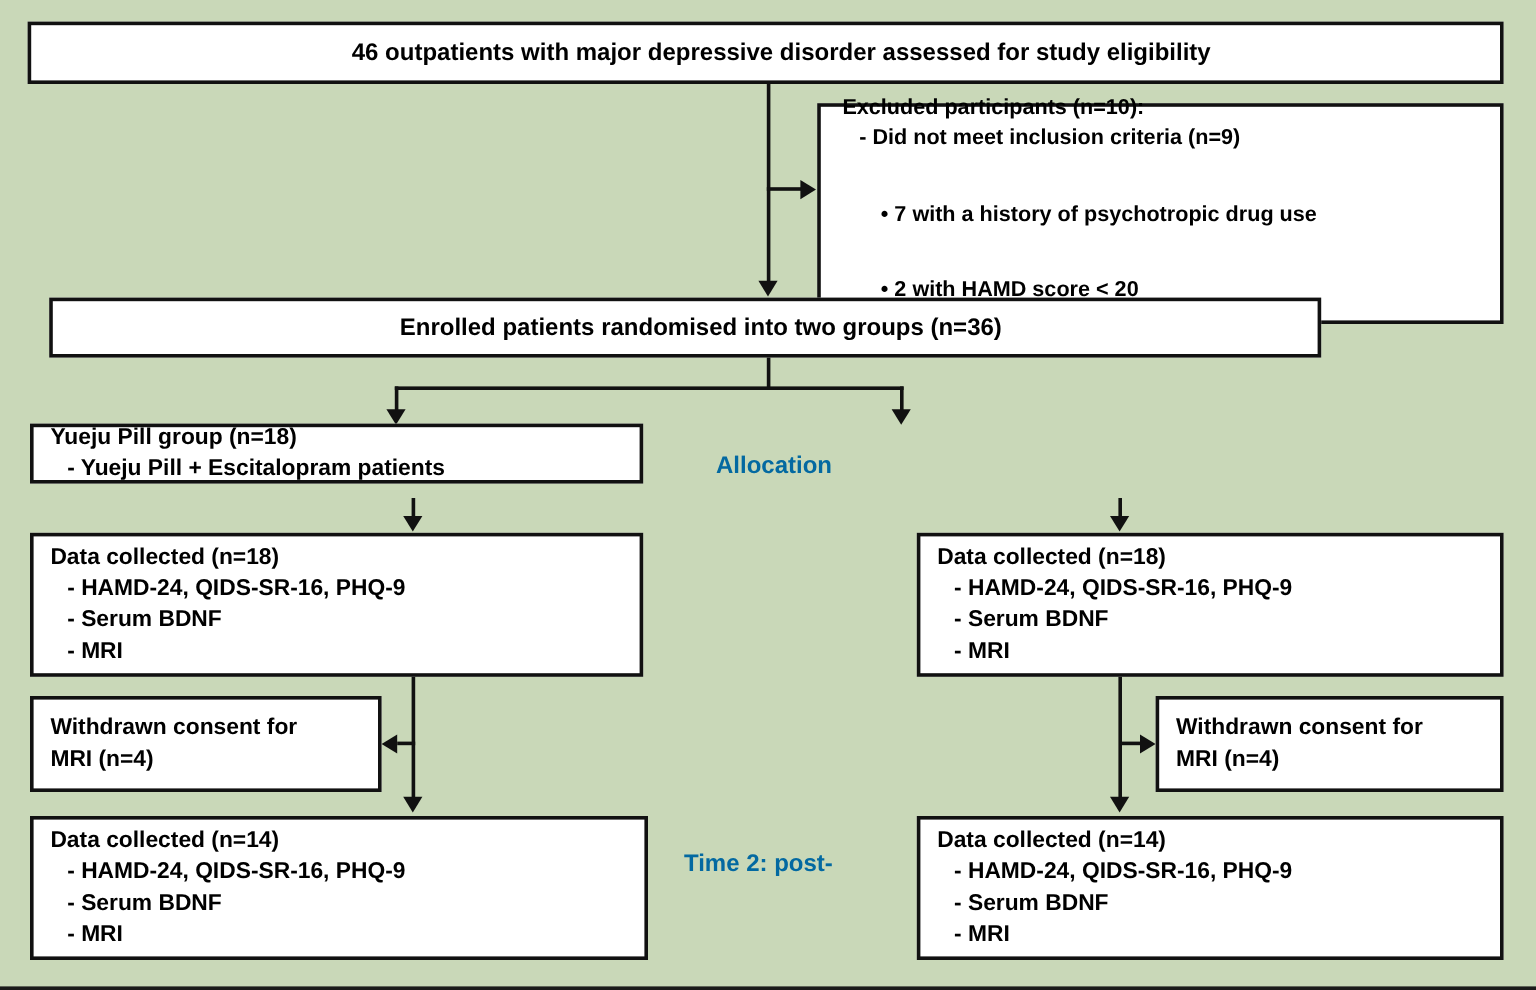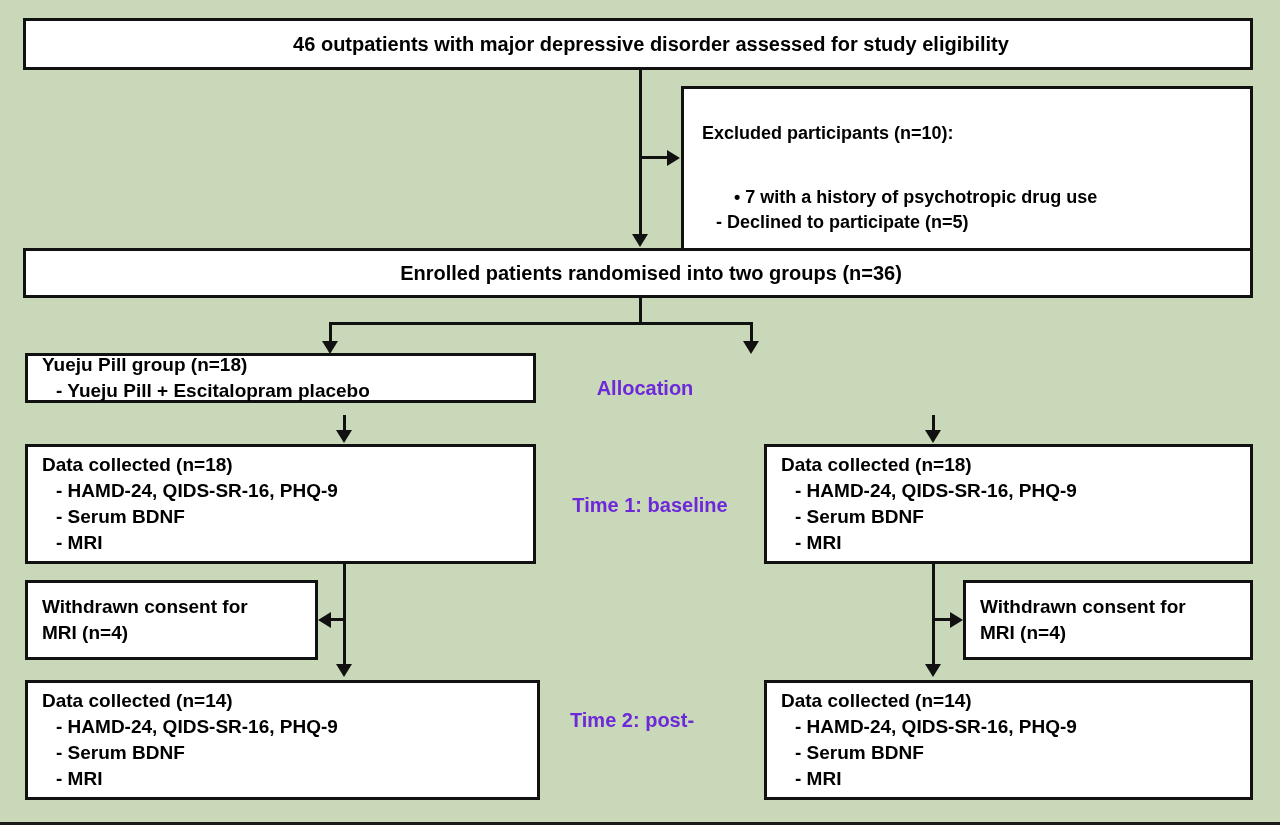--- a/index.html
+++ b/index.html
@@ -34,21 +34,21 @@
   }
   .box.left {
     align-items: flex-start;
     text-align: left;
     padding-left: 14px;
   }
   .indent1 { padding-left: 14px; }
   .indent2 { padding-left: 32px; margin-top: 39px; }
   .stage-label {
     position: absolute;
-    color: #6d28d9;
+    color: #0369a1;
     font-weight: bold;
     font-size: 20px;
     text-align: center;
     line-height: 1.22;
   }
   .vline {
     position: absolute;
     background: #111111;
     width: 3px;
   }
@@ -98,40 +98,42 @@
 
   <div class="vline" style="left:639px; top:70px; height:166px;"></div>
   <div class="arrow-down" style="left:632px; top:234px;"></div>
 
   <div class="hline" style="left:639px; top:156px; width:29px;"></div>
   <div class="arrow-right" style="left:667px; top:150px;"></div>
 
   <div class="box left" style="left:681px; top:86px; width:572px; height:184px; padding-left:18px;">
     <div class="blines">
       <div class="t18">Excluded participants (n=10):</div>
+      <div class="t18 indent1">- Did not meet inclusion criteria (n=9)</div>
       <div class="t18 indent2">• 7 with a history of psychotropic drug use</div>
+      <div class="t18 indent2">• 2 with HAMD score &lt; 20</div>
       <div class="t18 indent1">- Declined to participate (n=5)</div>
     </div>
   </div>
 
-  <div class="box center" style="left:23px; top:248px; width:1230px; height:50px;">
+  <div class="box center" style="left:41px; top:248px; width:1060px; height:50px;">
     <span class="t20">Enrolled patients randomised into two groups (n=36)</span>
   </div>
 
   <div class="vline" style="left:639px; top:298px; height:26px;"></div>
   <div class="hline" style="left:329px; top:322px; width:424px;"></div>
   <div class="vline" style="left:329px; top:322px; height:22px;"></div>
   <div class="arrow-down" style="left:322px; top:341px;"></div>
   <div class="vline" style="left:750px; top:322px; height:22px;"></div>
   <div class="arrow-down" style="left:743px; top:341px;"></div>
 
   <div class="box left" style="left:25px; top:353px; width:511px; height:50px;">
     <div class="blines">
       <div class="t19">Yueju Pill group (n=18)</div>
-      <div class="t19 indent1">- Yueju Pill + Escitalopram placebo</div>
+      <div class="t19 indent1">- Yueju Pill + Escitalopram patients</div>
     </div>
   </div>
 
 
   <div class="stage-label" style="left:556px; top:376px; width:178px;">
     <span>Allocation</span>
   </div>
 
   <div class="vline" style="left:343px; top:415px; height:18px;"></div>
   <div class="arrow-down" style="left:336px; top:430px;"></div>
@@ -149,23 +151,20 @@
 
   <div class="box left" style="left:764px; top:444px; width:489px; height:120px;">
     <div class="blines">
       <div class="t19">Data collected (n=18)</div>
       <div class="t19 indent1">- HAMD-24, QIDS-SR-16, PHQ-9</div>
       <div class="t19 indent1">- Serum BDNF</div>
       <div class="t19 indent1">- MRI</div>
     </div>
   </div>
 
-  <div class="stage-label" style="left:552px; top:493px; width:196px;">
-    <span>Time 1: baseline</span>
-  </div>
 
   <div class="vline" style="left:343px; top:564px; height:103px;"></div>
   <div class="arrow-down" style="left:336px; top:664px;"></div>
   <div class="hline" style="left:331px; top:618px; width:15px;"></div>
   <div class="arrow-left" style="left:318px; top:612px;"></div>
 
   <div class="box left" style="left:25px; top:580px; width:293px; height:80px;">
     <div class="blines">
       <div class="t19">Withdrawn consent for</div>
       <div class="t19">MRI (n=4)</div>

